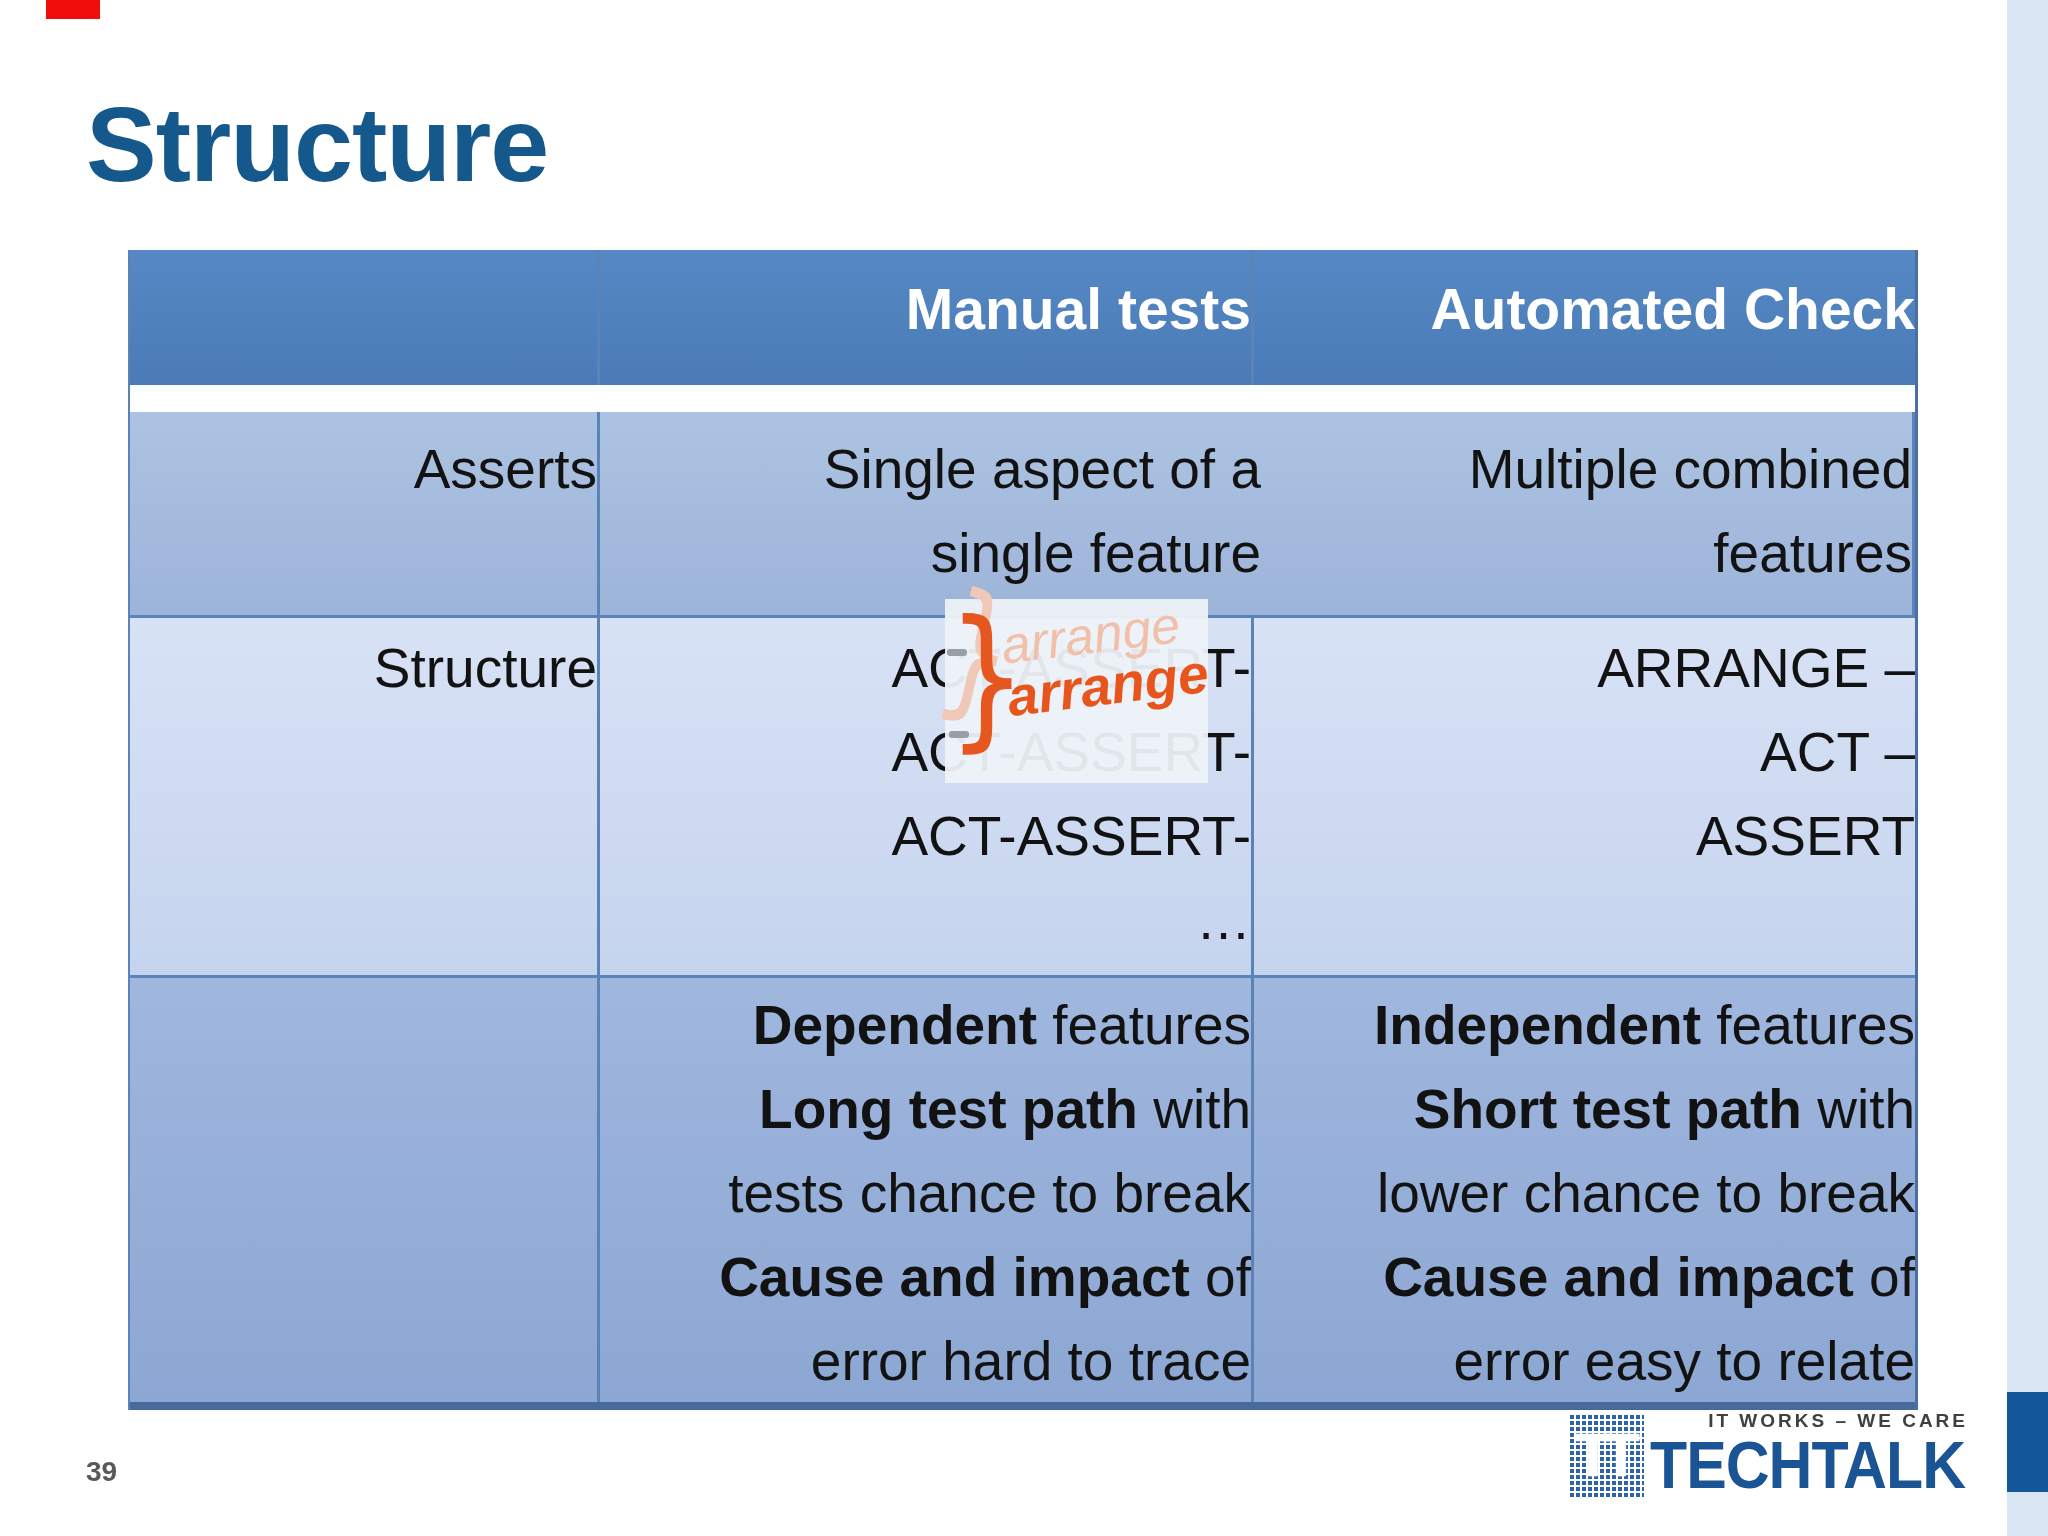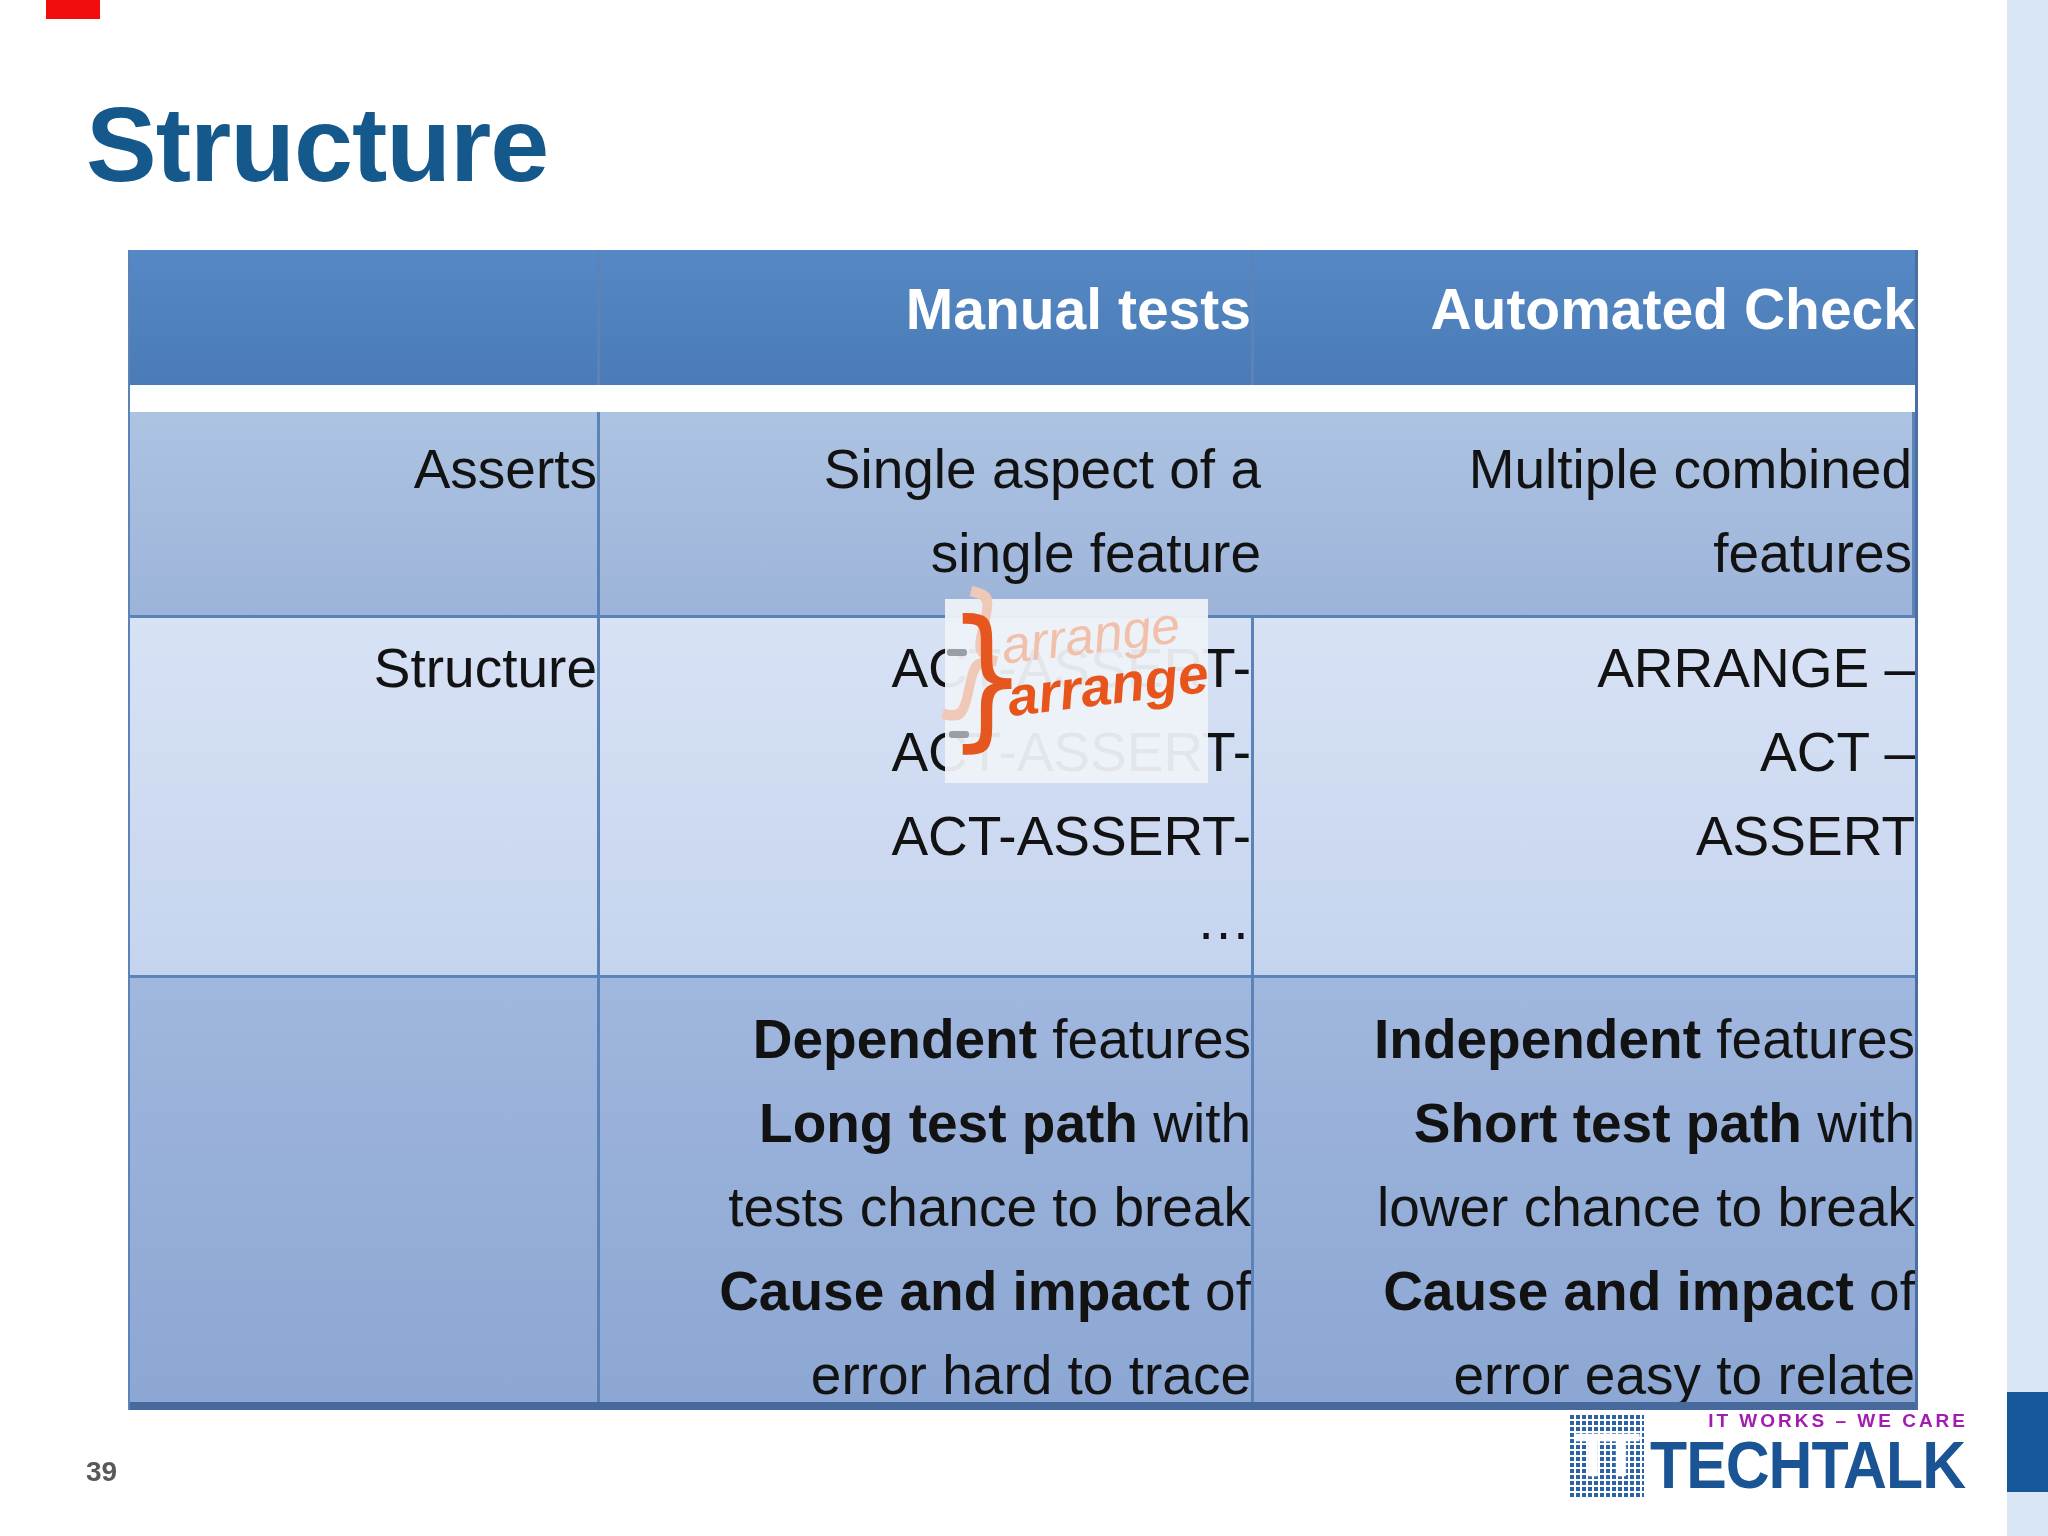--- a/index.html
+++ b/index.html
@@ -28,21 +28,21 @@
   .cell{box-sizing:border-box; height:100%; overflow:hidden;}
   .c1{width:470px; border-right:3px solid #5c83b7; padding-left:26px;}
   .c2{width:654px; border-right:3px solid #5c83b7; padding-left:28px;}
   .c3{flex:1; padding-left:30px;}
   .thead .cell{padding-top:26px;}
   .hdr-txt{font-size:57px; font-weight:bold; color:#ffffff; line-height:66px; white-space:nowrap;}
   .body-txt{font-size:55px; color:#121212;}
   .body-txt .line{line-height:84px; white-space:nowrap;}
   .r1 .cell{padding-top:15px;}
   .r2 .cell{padding-top:8px;}
-  .r3 .cell{padding-top:19px;}
+  .r3 .cell{padding-top:5px;}
   .r3 b{font-weight:bold;}
   
   .arrange-box{
     position:absolute; left:945px; top:599px; width:263px; height:184px;
     background:rgba(238,242,248,0.95);
   }
   .brace{position:absolute; font-family:"DejaVu Sans",sans-serif; line-height:1;}
   .brace-faint{left:-4px; top:-8px; font-size:118px; color:#f0c8b7; transform:rotate(13deg) scale(0.9,1.25); transform-origin:center;}
   .brace-main{left:2px; top:2px; font-size:126px; color:#e5571f; transform:scale(1,1.22); transform-origin:top left;}
   .arr-word{position:absolute; font-style:italic; white-space:nowrap;}
@@ -58,21 +58,21 @@
     background-color:#2b63a6;
     background-image:
       repeating-linear-gradient(0deg, transparent 0 4px, #ffffff 4px 6px),
       repeating-linear-gradient(90deg, transparent 0 4px, #ffffff 4px 6px);
   }
   .monogram span{position:absolute; color:#ffffff; font-weight:900; font-size:62px; top:6px;
     text-shadow:0 0 2px #ffffff, 0 0 1px #ffffff;}
   .mono-t1{left:4px;} .mono-t2{left:32px;}
   .wordmark{position:absolute; left:80px; top:16px; font-size:62px; font-weight:900; color:#1b5494;
     letter-spacing:-1px; transform:scale(0.98,1.08); transform-origin:top left; white-space:nowrap;}
-  .tagline{position:absolute; right:12px; top:0px; font-size:19px; font-weight:bold; color:#a21caf;
+  .tagline{position:absolute; right:12px; top:0px; font-size:19px; font-weight:bold; color:#404040;
     letter-spacing:3px; white-space:nowrap;}
 </style>
 </head>
 <body>
 
 <div class="slide">
 
   <div class="red-mark"></div>
   <div class="side-strip"></div>
   <div class="side-strip-accent"></div>

